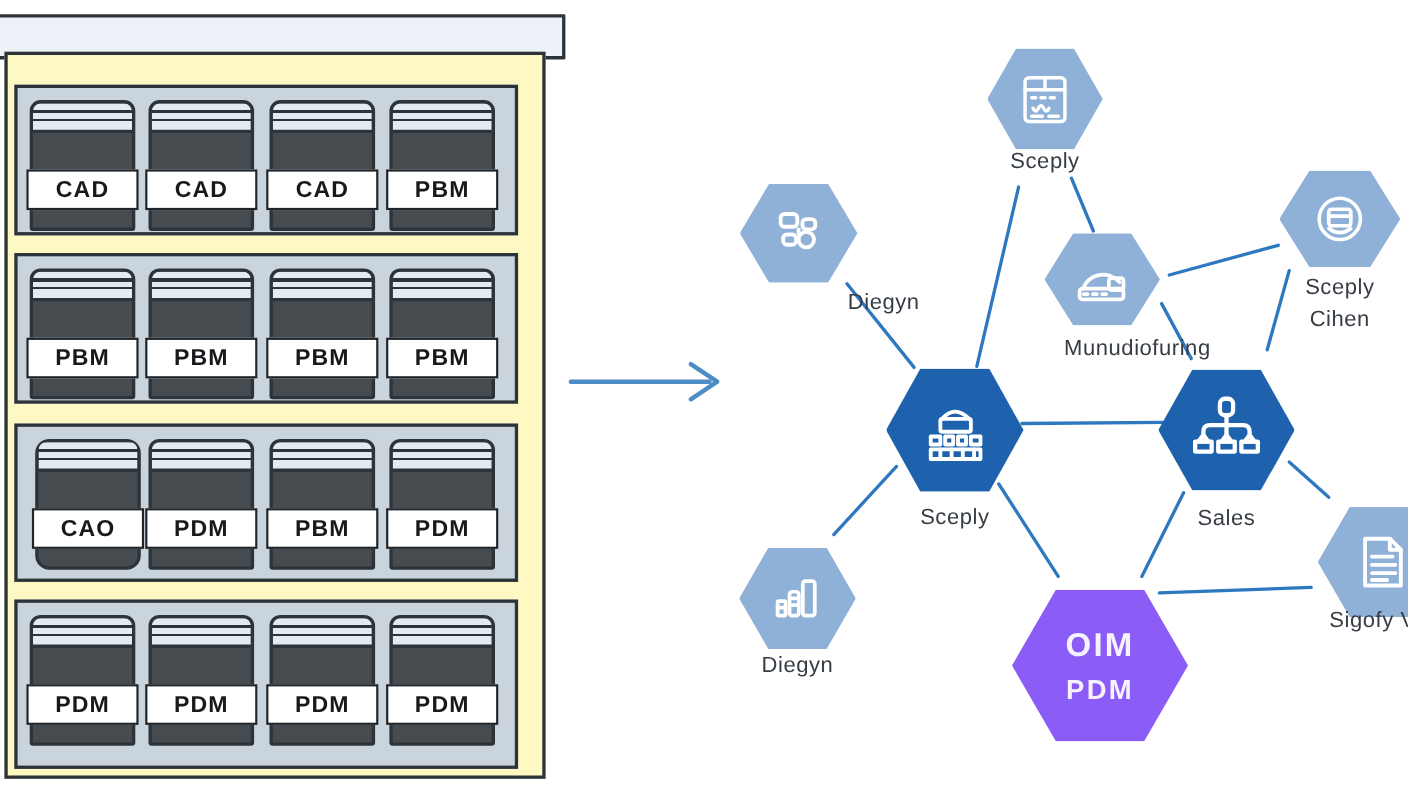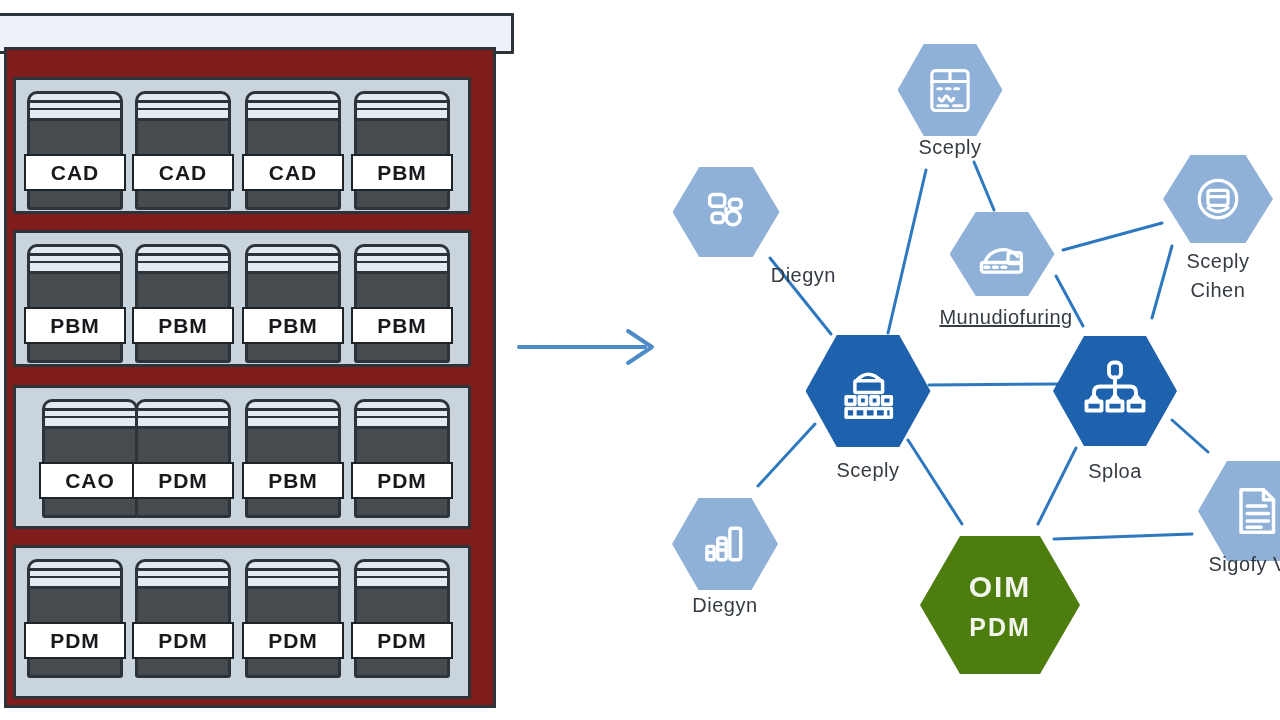--- a/index.html
+++ b/index.html
@@ -7,21 +7,21 @@
     position:relative;width:1280px;height:720px;background:#ffffff;
     overflow:hidden;font-family:"Liberation Sans",sans-serif;
   }
   
   .cab-cap{
     position:absolute;left:-6px;top:13px;width:514px;height:35px;
     background:#ecf2f7;border:3px solid #2c3339;border-radius:1px;
   }
   .cab-body{
     position:absolute;left:4px;top:47px;width:486px;height:655px;
-    background:#7f1d1d;border:3px solid #2c3339;overflow:hidden;
+    background:#fef9c3;border:3px solid #2c3339;overflow:hidden;
   }
   .shelf{
     position:absolute;left:6px;width:452px;background:#c9d4dc;
     border:3px solid #2c3339;
   }
   .binder{
     position:absolute;top:11px;width:96px;height:119px;
     background:#464b4f;border:3px solid #2c3339;
     border-radius:10px 10px 3px 3px;box-sizing:border-box;
   }
@@ -97,21 +97,21 @@
             <div class="binder" style="left: 229px;">
               <div class="binder-top"></div>
               <div class="binder-label">PBM</div>
             </div>
             <div class="binder" style="left: 338px;">
               <div class="binder-top"></div>
               <div class="binder-label">PBM</div>
             </div>
           </div>
           <div class="shelf" style="top: 335px; height: 138px;">
-            <div class="binder" style="left: 26px;">
+            <div class="binder" style="left: 16px; border-radius: 13px;">
               <div class="binder-top"></div>
               <div class="binder-label">CAO</div>
             </div>
             <div class="binder" style="left: 119px;">
               <div class="binder-top"></div>
               <div class="binder-label">PDM</div>
             </div>
             <div class="binder" style="left: 229px;">
               <div class="binder-top"></div>
               <div class="binder-label">PBM</div>
@@ -203,21 +203,21 @@
           <svg width="58" height="58" viewBox="0 0 48 48" fill="none" stroke="#ffffff" stroke-linecap="round" stroke-linejoin="round" stroke-width="2.8">
     <path d="M10 31 a15 13 0 0 1 27 -5"></path>
             <rect x="29" y="23" width="11" height="9" rx="2"></rect>
     <rect x="7" y="31" width="33" height="8" rx="2"></rect>
     <line x1="10" y1="35" x2="13" y2="35"></line>
             <line x1="17" y1="35" x2="20" y2="35"></line>
             <line x1="24" y1="35" x2="27" y2="35"></line>
           </svg>
         </span>
       </div>
-      <div class="hex-label" style="left: 896px; top: 303px; text-decoration: underline;">
+      <div class="hex-label" style="left: 924px; top: 303px;">
         <div>Munudiofuring</div>
       </div>
       <div class="hex" style="left: 1163px; top: 155px; width: 110px; height: 88px; background: rgb(143, 177, 216);">
         <span class="hex-icon">
           <svg width="60" height="60" viewBox="0 0 48 48" fill="none" stroke="#ffffff" stroke-linecap="round" stroke-linejoin="round" stroke-width="2.6">
     <circle cx="24" cy="24" r="15"></circle>
             <rect x="16" y="17" width="16" height="12" rx="2"></rect>
     <line x1="16" y1="22" x2="32" y2="22"></line>
             <path d="M16 31 q8 6 16 0"></path>
           </svg>
@@ -257,38 +257,38 @@
     <path d="M7 31 l3 -4 l3 4 z"></path>
             <path d="M21 31 l3 -4 l3 4 z"></path>
             <path d="M35 31 l3 -4 l3 4 z"></path>
     <rect x="5" y="31" width="10" height="6"></rect>
             <rect x="19" y="31" width="10" height="6"></rect>
             <rect x="33" y="31" width="10" height="6"></rect>
           </svg>
         </span>
       </div>
       <div class="hex-label" style="left: 1005px; top: 457px;">
-        <div>Sploa</div>
+        <div>Sales</div>
       </div>
       <div class="hex" style="left: 672px; top: 498px; width: 106px; height: 92px; background: rgb(143, 177, 216);">
         <span class="hex-icon">
           <svg width="58" height="58" viewBox="0 0 48 48" fill="none" stroke="#ffffff" stroke-linecap="round" stroke-linejoin="round" stroke-width="2.8">
     <rect x="28" y="11" width="9" height="26" rx="2"></rect>
     <rect x="18" y="19" width="7" height="18" rx="2"></rect>
     <line x1="20" y1="24" x2="23" y2="24"></line>
             <line x1="20" y1="29" x2="23" y2="29"></line>
     <rect x="9" y="26" width="6" height="11" rx="1"></rect>
             <line x1="10" y1="31" x2="14" y2="31"></line>
           </svg>
         </span>
       </div>
       <div class="hex-label" style="left: 615px; top: 591px;">
         <div>Diegyn</div>
       </div>
-      <div class="hex" style="left: 920px; top: 536px; width: 160px; height: 138px; background: #4d7c0f;">
+      <div class="hex" style="left: 920px; top: 536px; width: 160px; height: 138px; background: #8b5cf6;">
         <div class="hex-inner-text">
           <div class="big">OIM</div>
           <div class="small">PDM</div>
         </div>
       </div>
       <div class="hex" style="left: 1198px; top: 461px; width: 116px; height: 100px; background: rgb(143, 177, 216);">
         <span class="hex-icon">
           <svg width="60" height="60" viewBox="0 0 48 48" fill="none" stroke="#ffffff" stroke-linecap="round" stroke-linejoin="round" stroke-width="2.8">
     <path d="M12 7 h18 l8 8 v26 h-26 z"></path>
             <path d="M30 7 v8 h8"></path>

